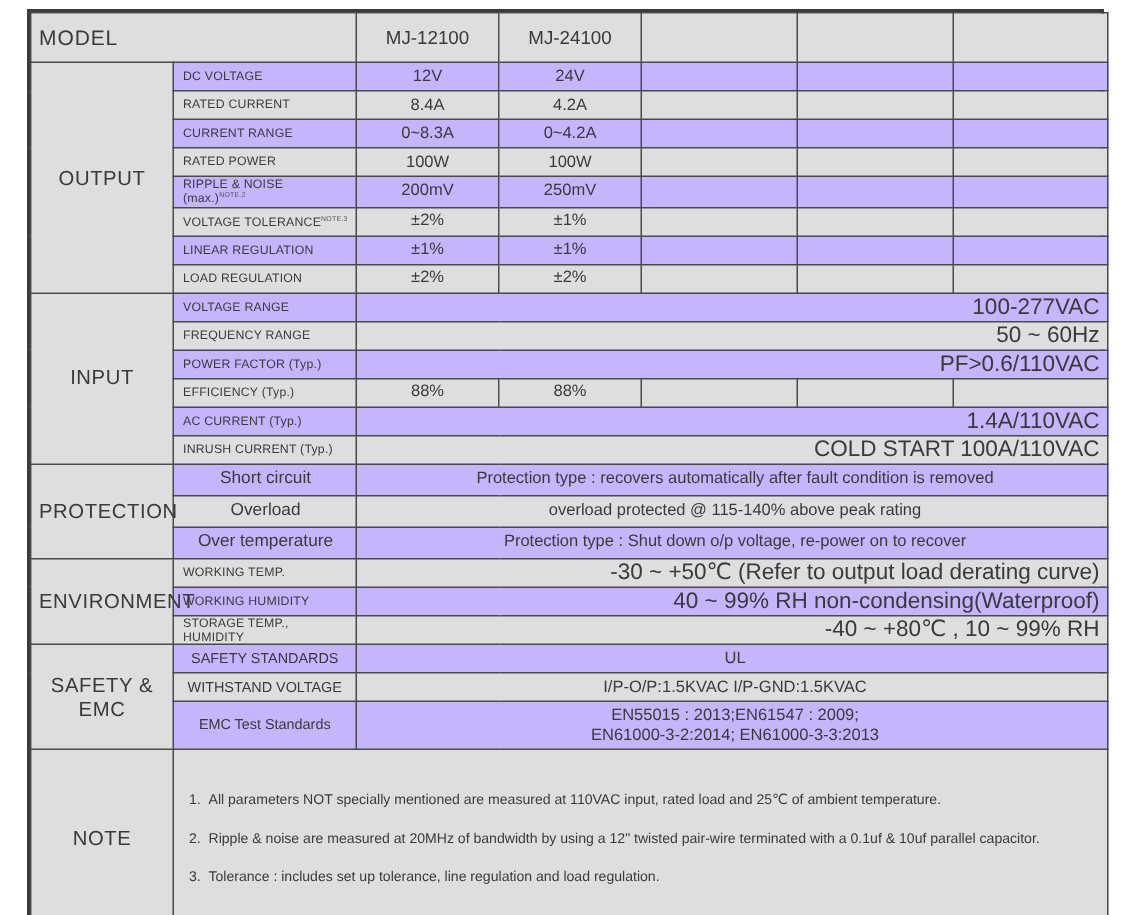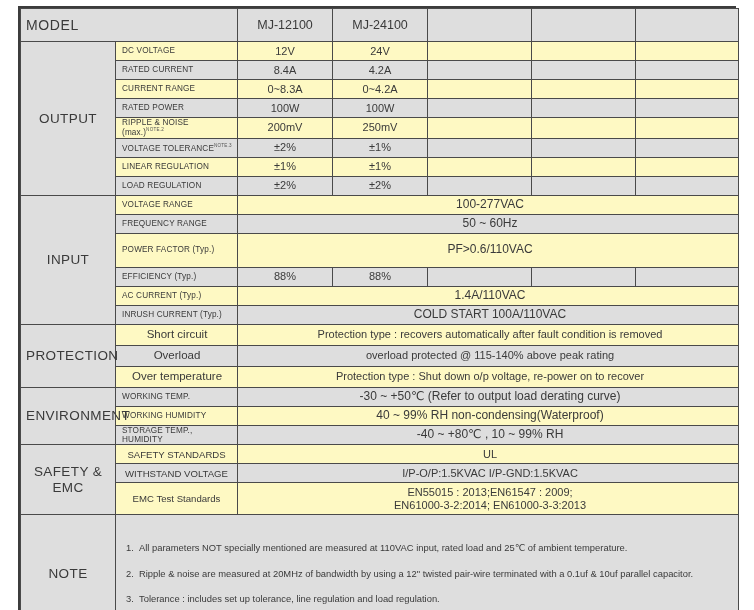--- a/index.html
+++ b/index.html
@@ -26,36 +26,36 @@
     border:1px solid #4a4a4a;
     padding:0 5px;
     vertical-align:middle;
     box-sizing:border-box;
     color:#3a3a3a;
     background:#ffffff;
     line-height:1.15;
   }
   
   .sh{background:#dedede;}
-  .wh{background:#fef9c3;}
+  .wh{background:#c4b5fd;}
   .cat{
     background:#dedede;
     text-align:center;
     font-size:13.5px;
     letter-spacing:.4px;
     color:#3a3a3a;
   }
   
   .lbl-sm{font-size:8.2px;letter-spacing:.15px;text-align:left;padding-left:6px;}
   .lbl-md{font-size:11.5px;text-align:center;padding-left:6px;}
   .lbl-c2{font-size:9.6px;text-align:center;}
   
   .val{font-size:11px;text-align:center;}
   .val-l{font-size:11px;text-align:center;padding-left:9px;}
-  .val-s{font-size:12px;text-align:center;padding-left:9px;}
+  .val-s{font-size:15px;text-align:right;padding-left:9px;}
   .model-head{
     font-size:14px;
     text-align:left;
     letter-spacing:.6px;
     background:#dedede;
   }
   .model-val{
     font-size:12.5px;
     text-align:center;
     background:#dedede;
@@ -178,21 +178,21 @@
         </tr>
         <tr style="height: 19px;">
           <td class="cat" rowspan="6">INPUT</td>
           <td class="lbl-sm wh">VOLTAGE RANGE</td>
           <td class="val-s wh" colspan="5">100-277VAC</td>
         </tr>
         <tr style="height: 19px; padding-left: 21px;">
           <td class="lbl-sm sh">FREQUENCY RANGE</td>
           <td class="val-s sh" colspan="5">50 ~ 60Hz</td>
         </tr>
-        <tr style="height: 34px;">
+        <tr style="height: 19px;">
           <td class="lbl-sm wh">POWER FACTOR (Typ.)</td>
           <td class="val-s wh" colspan="5">PF&gt;0.6/110VAC</td>
         </tr>
         <tr style="height: 19px;">
           <td class="lbl-sm sh">EFFICIENCY (Typ.)</td>
           <td class="val sh">88%</td>
           <td class="val sh">88%</td>
           <td class="val sh"></td>
           <td class="val sh"></td>
           <td class="val sh"></td>

